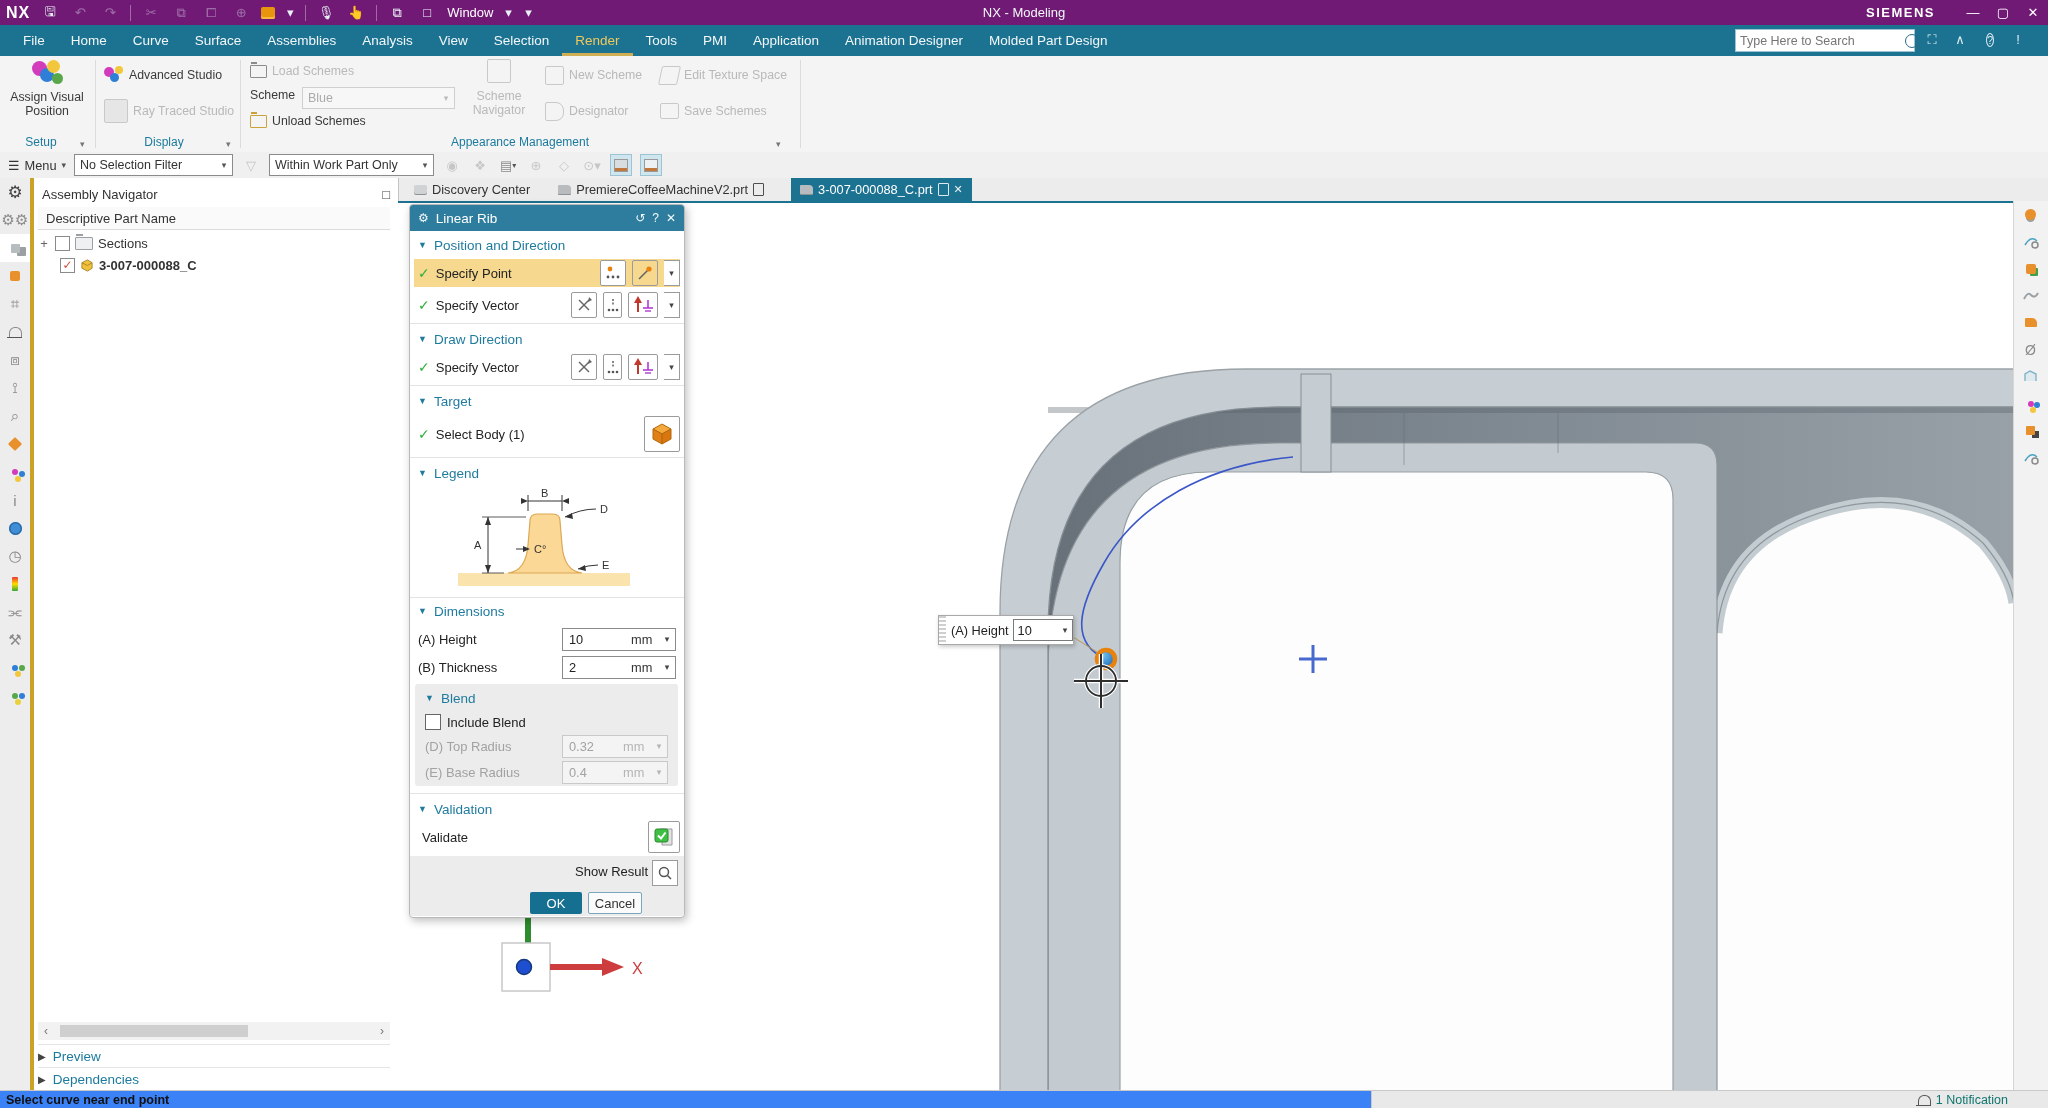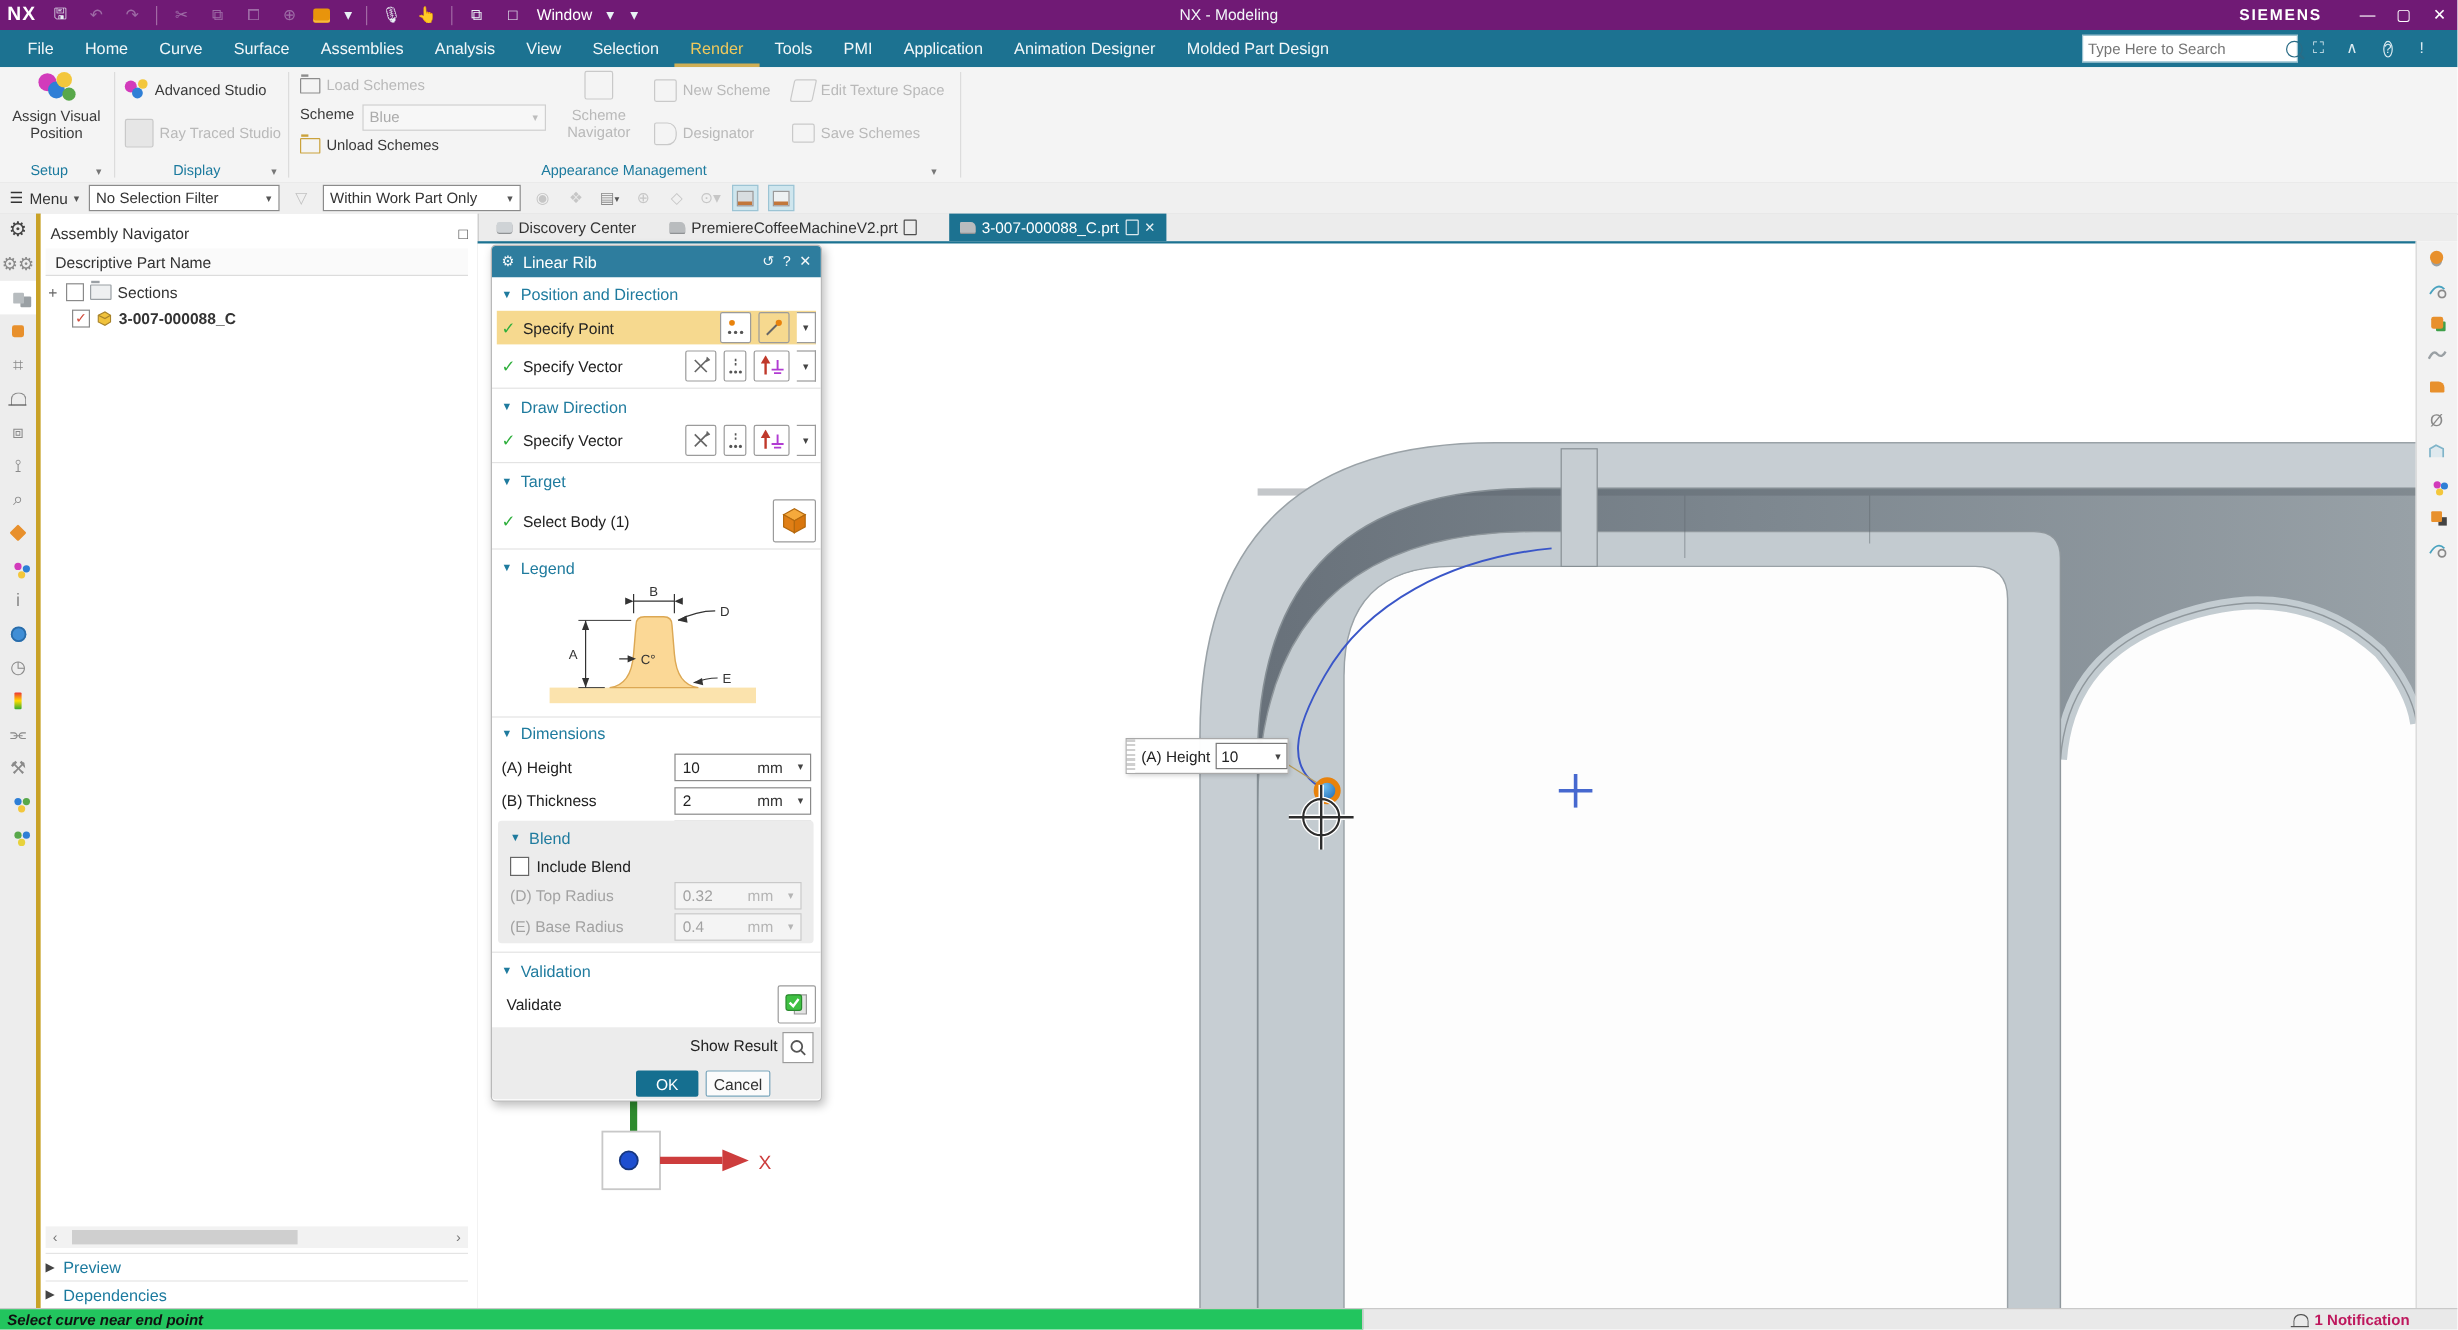--- a/index.html
+++ b/index.html
@@ -81,22 +81,22 @@
   #nav-scroll .thumb{height:12px;background:#cfcfcf;width:188px;margin-left:6px;}
   .nav-sec{position:absolute;left:4px;width:352px;height:22px;display:flex;align-items:center;gap:7px;color:#1b7a9e;font-size:13.5px;border-top:1px solid #e4e4e4;}
   .nav-sec .ar{color:#444;font-size:10px;}
   
   #gfx{left:398px;top:201px;width:1616px;height:889px;background:#fff;border-top:2px solid #1c7291;box-sizing:border-box;}
   
   #righttb{right:0;top:201px;width:34px;height:889px;background:#f2f2f2;border-left:1px solid #d6d6d6;}
   .rtic{width:33px;height:27px;display:flex;align-items:center;justify-content:center;}
   
   #statusbar{left:0;top:1090px;width:2048px;height:18px;background:#e9e9e9;border-top:1px solid #c9c9c9;font-size:12.5px;color:#111;display:flex;align-items:center;}
-  #status-msg{width:1136px;height:100%;display:flex;align-items:center;padding-left:6px;box-sizing:border-box;font-weight:bold;background:#22c55e;border-right:1px solid #c9c9c9;font-style:italic;}
-  #notif{position:absolute;right:40px;display:flex;align-items:center;gap:5px;color:#be185d;font-weight:bold;}
+  #status-msg{width:1372px;height:100%;display:flex;align-items:center;padding-left:6px;box-sizing:border-box;font-weight:bold;background:#3b82f6;border-right:1px solid #c9c9c9;}
+  #notif{position:absolute;right:40px;display:flex;align-items:center;gap:5px;color:#0f766e;font-weight:normal;}
   .bell{width:11px;height:10px;border:1.4px solid #555;border-radius:6px 6px 0 0;border-bottom:0;position:relative;}
   .bell:after{content:"";position:absolute;left:-3px;top:9px;width:15px;height:1.5px;background:#555;}
   
   #dlg{left:11px;top:1px;width:274px;height:712px;background:#fff;border:1px solid #b9b9b9;border-radius:4px;box-shadow:2px 3px 8px rgba(0,0,0,.25);font-size:13px;color:#222;}
   #dlg-head{left:0;top:0;width:100%;height:26px;background:#2e7d9e;border-radius:3px 3px 0 0;display:flex;align-items:center;color:#fff;padding:0 8px;box-sizing:border-box;gap:7px;}
   #dlg-head .t{flex:1;font-size:13.5px;}
   #dlg-head .hic{font-size:12px;opacity:.95;}
   .sec-title{position:absolute;left:8px;height:20px;display:flex;align-items:center;gap:7px;color:#1f7b9e;font-size:13.5px;}
   .sec-title .ar{font-size:9px;color:#1f7b9e;}
   .sep{position:absolute;left:0;width:100%;height:1px;background:#e3e3e3;}

